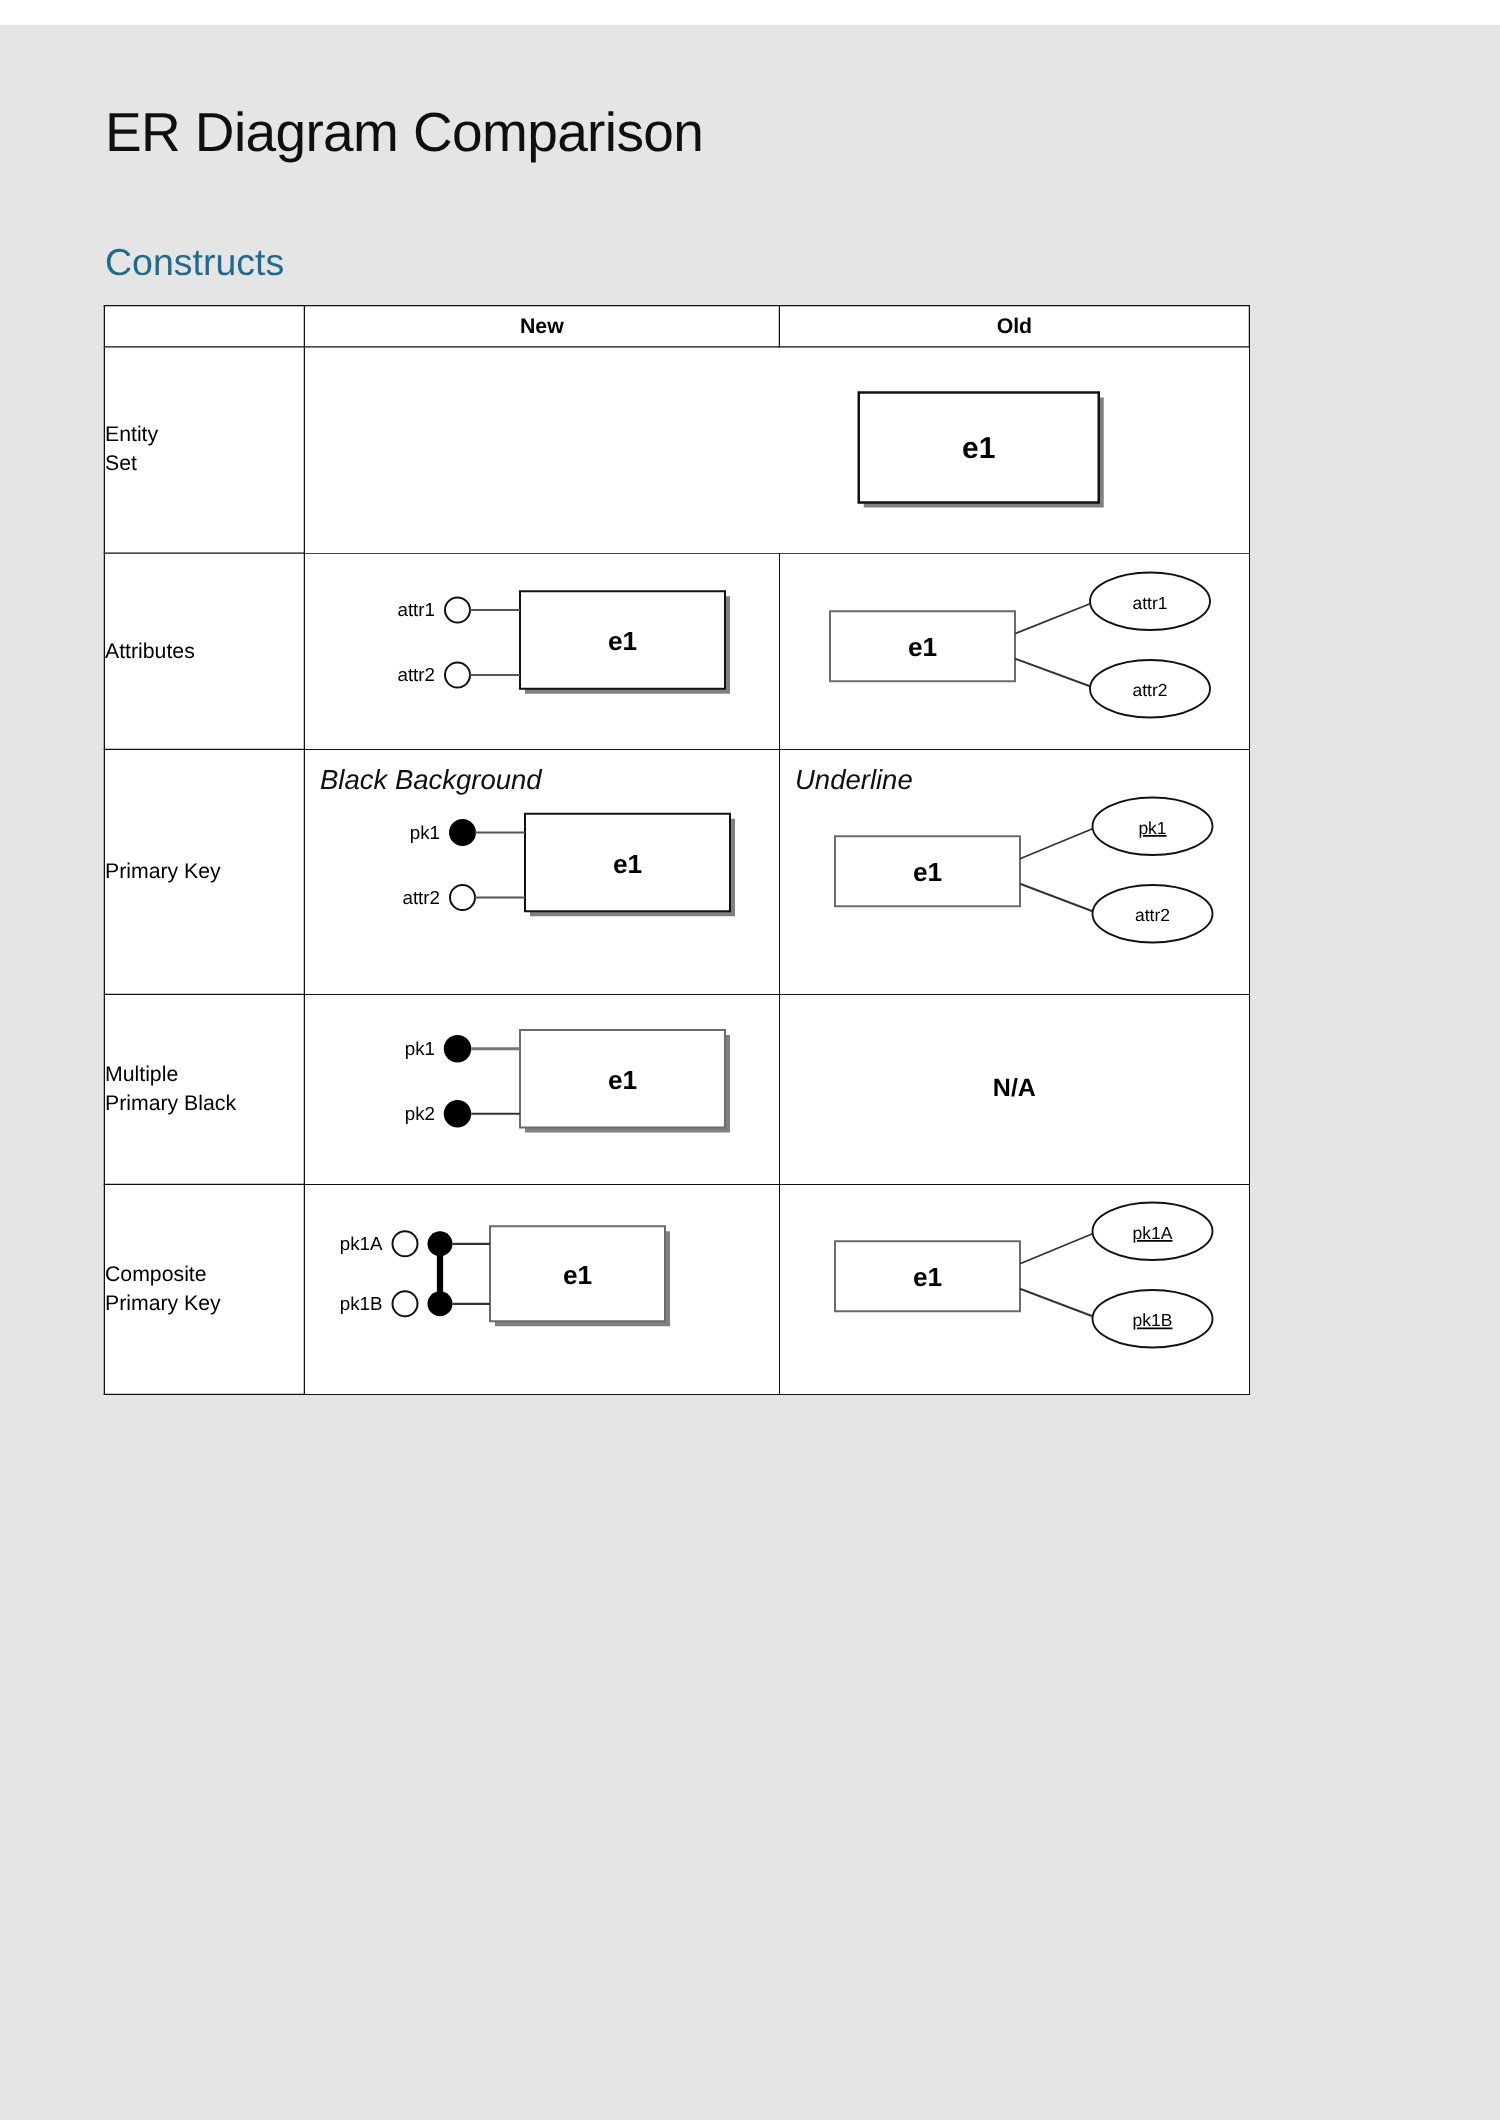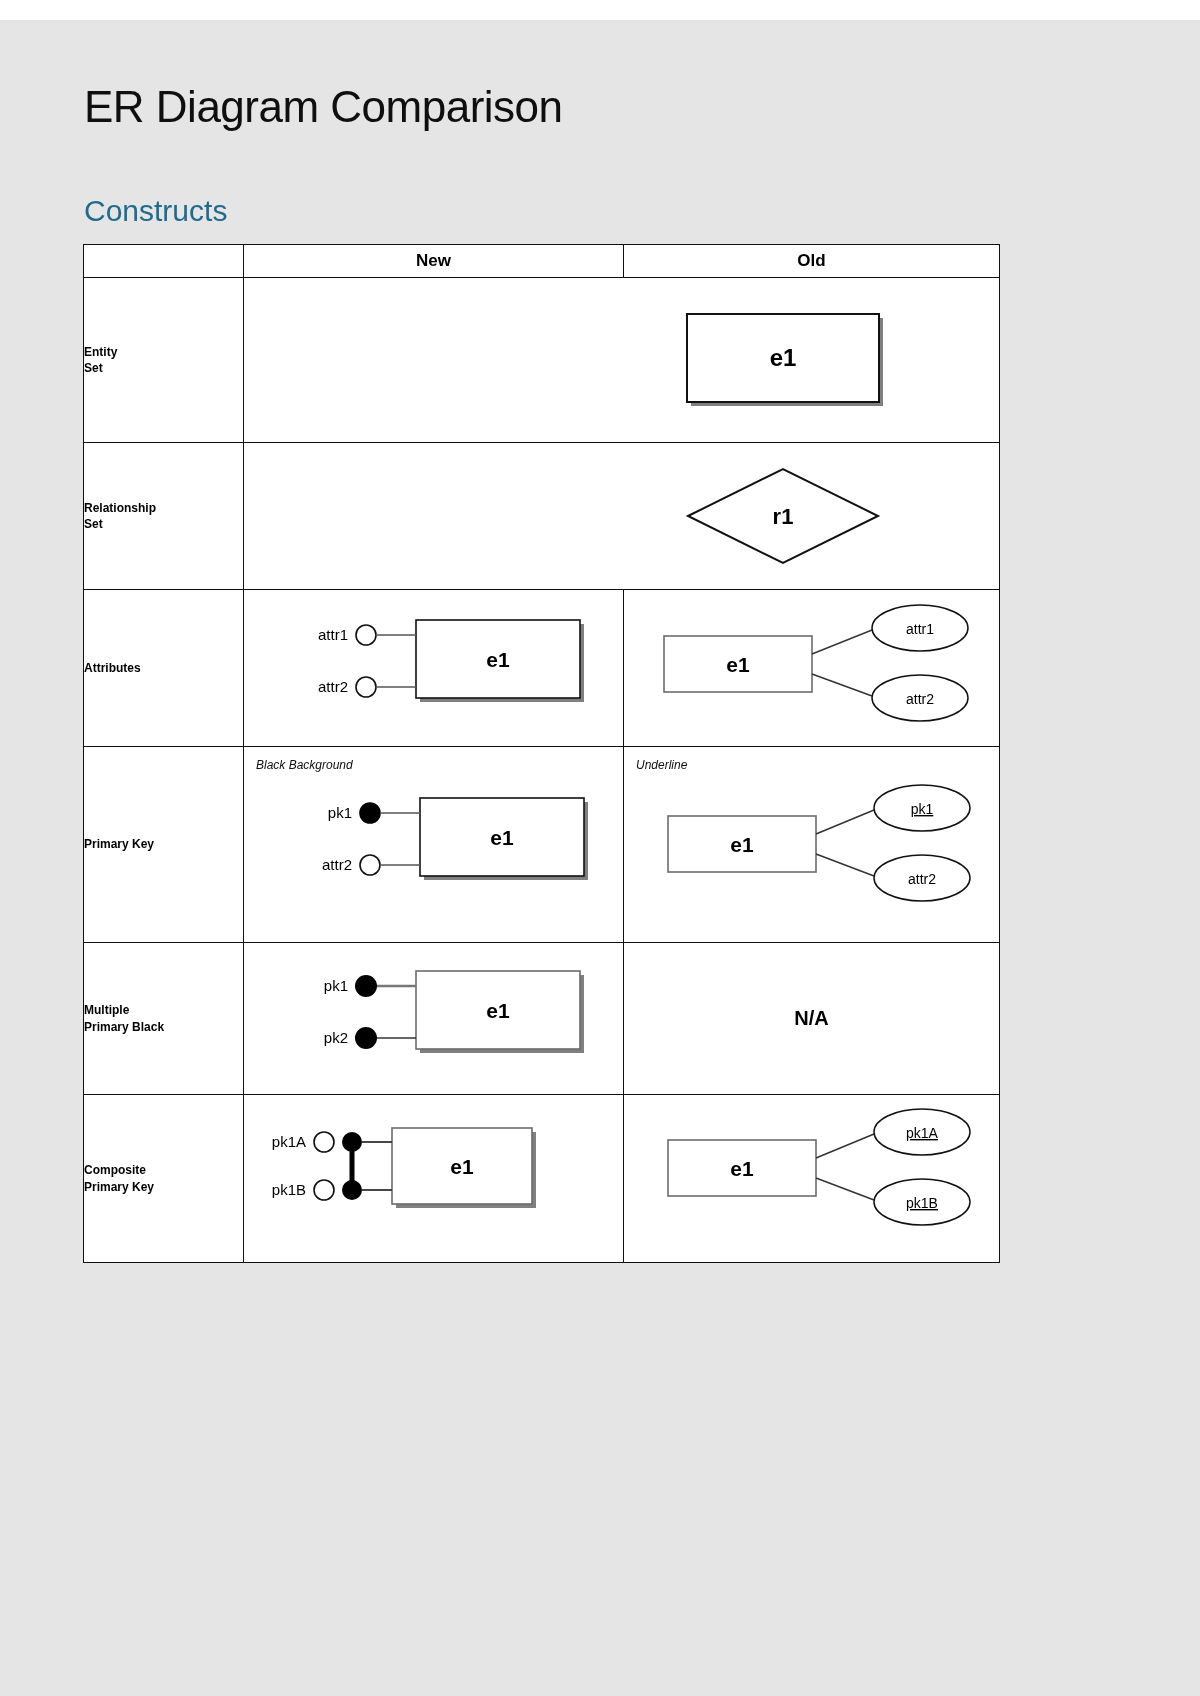--- a/index.html
+++ b/index.html
@@ -66,39 +66,39 @@
   th.hdr {
     height: 32px;
     font-size: 17px;
     font-weight: bold;
     color: #000;
   }
   th.hdr-blank { }
 
   td.rowlabel {
     padding-left: 10px;
-    font-size: 12px;
-    font-weight: 700;
+    font-size: 17px;
+    font-weight: 400;
     line-height: 1.35;
     color: #000;
     text-align: left;
   }
   td.cell {
     position: relative;
   }
   .cell-inner {
     position: relative;
     width: 100%;
     height: 100%;
   }
   .note-italic {
     position: absolute;
     left: 12px;
     top: 8px;
-    font-size: 12px;
+    font-size: 22px;
     font-style: italic;
     color: #0f0f0f;
     white-space: nowrap;
   }
   .na-text {
     font-size: 20px;
     font-weight: bold;
     text-align: center;
     color: #000;
   }
@@ -143,34 +143,20 @@
             <svg class="diagram" width="756" height="160" viewBox="0 0 756 160">
 
               <rect x="447" y="38" width="192" height="88" fill="#808080"></rect>
               <rect x="443" y="34" width="192" height="88" fill="#ffffff" stroke="#111111" stroke-width="2"></rect>
               <text x="539" y="86" font-family="'Liberation Sans', sans-serif" font-size="24" font-weight="bold" text-anchor="middle" fill="#000">e1</text>
             </svg>
           </div>
         </td>
       </tr>
 
-      <tr style="height:147px;">
-        <td class="rowlabel">
-          <div>Relationship</div>
-          <div>Set</div>
-        </td>
-        <td class="cell" colspan="2">
-          <div class="cell-inner">
-            <svg class="diagram" width="756" height="142" viewBox="0 0 756 142">
-              <polygon points="444,71 539,24 634,71 539,118" fill="#ffffff" stroke="#111111" stroke-width="2"></polygon>
-              <text x="539" y="79" font-family="'Liberation Sans', sans-serif" font-size="22" font-weight="bold" text-anchor="middle" fill="#000">r1</text>
-            </svg>
-          </div>
-        </td>
-      </tr>
 
       <tr style="height:157px;">
         <td class="rowlabel">
           <div>Attributes</div>
         </td>
         <td class="cell">
           <div class="cell-inner">
             <svg class="diagram-left" width="380" height="152" viewBox="0 0 380 152">
 
               <rect x="176" y="32" width="164" height="78" fill="#808080"></rect>

